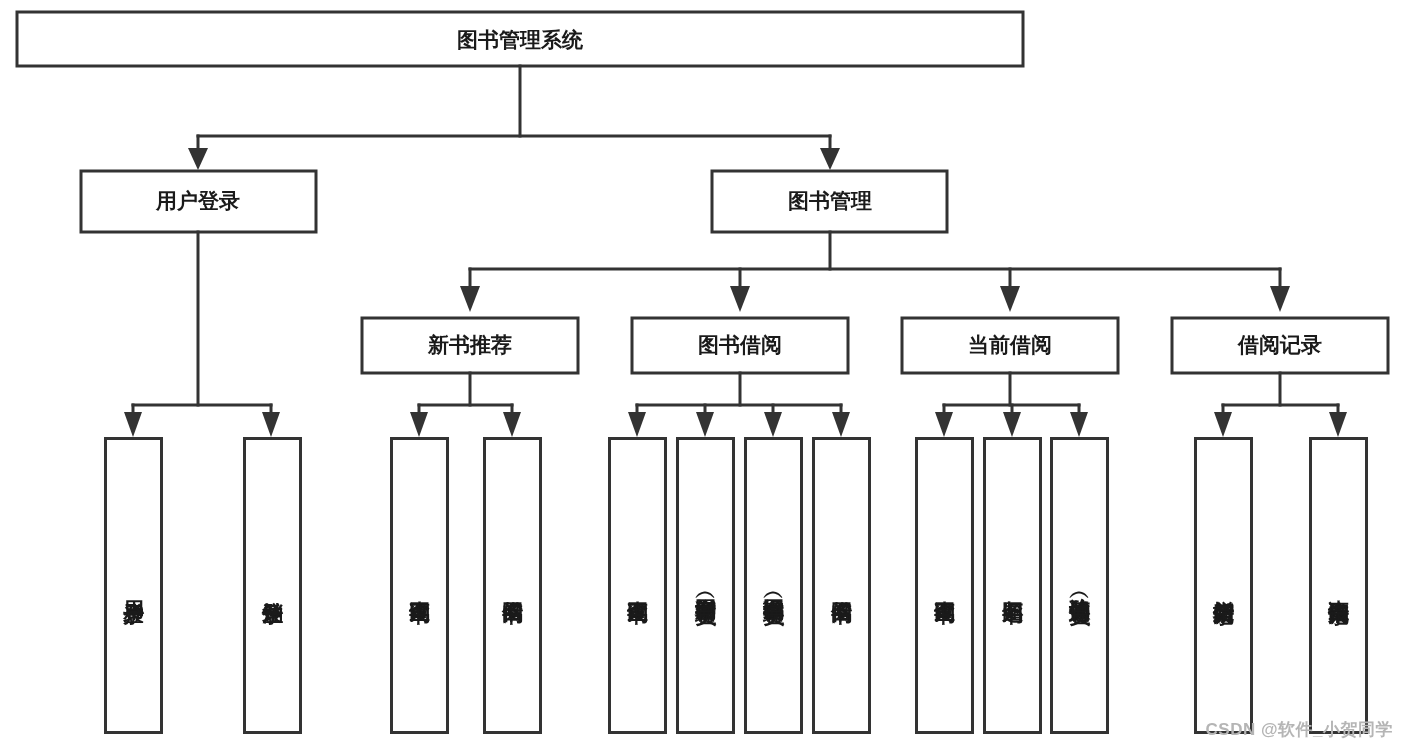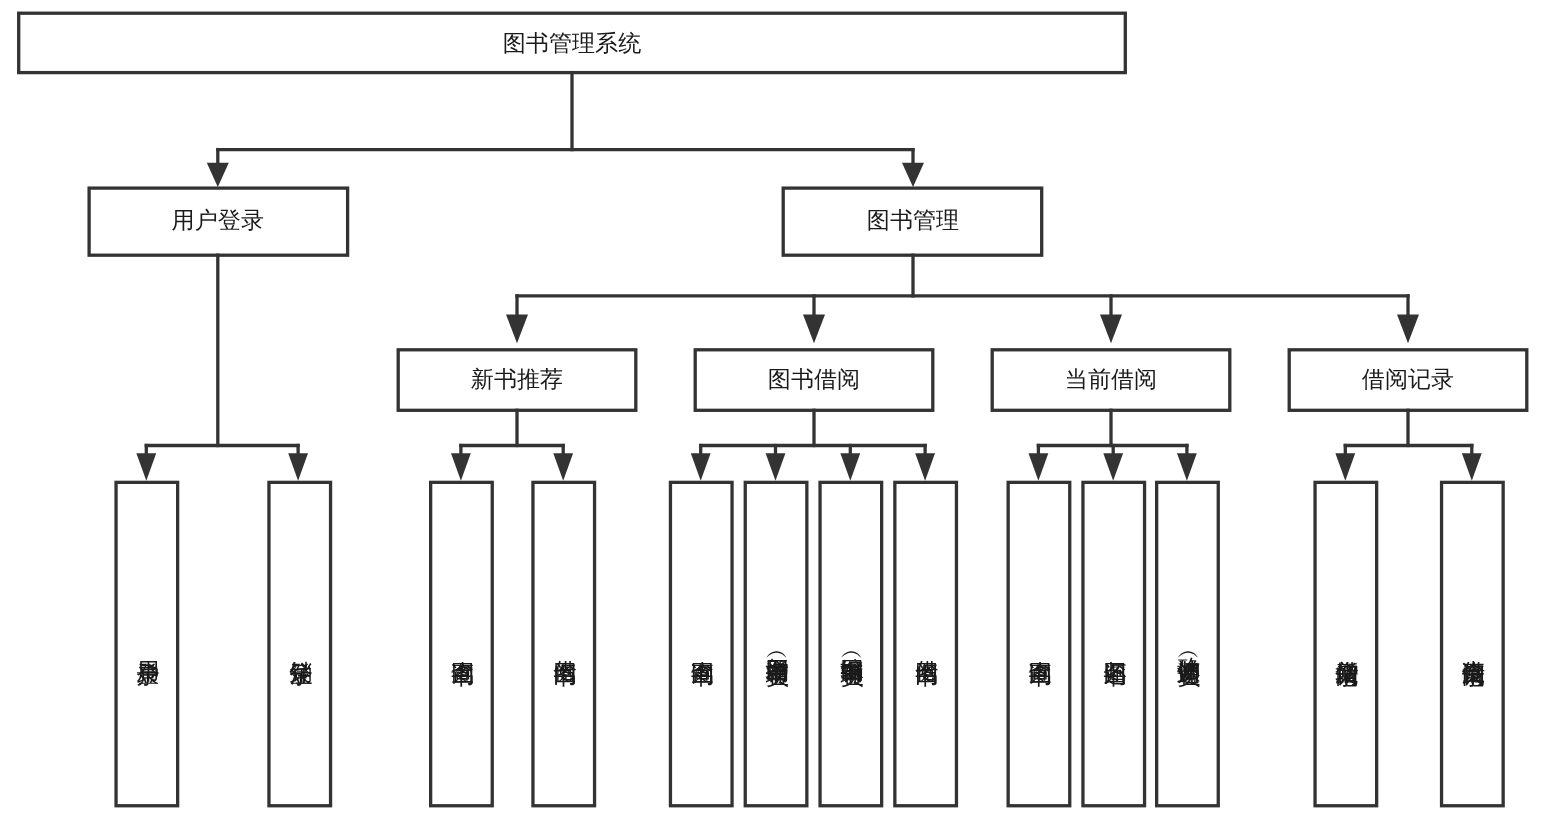--- a/index.html
+++ b/index.html
@@ -11,20 +11,21 @@
     width: 1405px;
     height: 747px;
     font-family: "Liberation Sans", "DejaVu Sans", sans-serif;
     overflow: hidden;
     position: relative;
   }
   #diagram-root {
     position: relative;
     width: 1405px;
     height: 747px;
+    font-weight: bold;
   }
   svg.diagram {
     position: absolute;
     top: 0;
     left: 0;
     width: 1405px;
     height: 747px;
   }
   .node-box {
     fill: #ffffff;
@@ -235,14 +236,15 @@
     <span class="vtext">确认归还（管理员）</span>
   </div>
 
   <div class="vbox" style="left:1194px; top:437px; width:59px; height:297px;">
     <span class="vtext">新增借阅记录</span>
   </div>
   <div class="vbox" style="left:1309px; top:437px; width:59px; height:297px;">
     <span class="vtext">查询借阅记录</span>
   </div>
 
+  <div class="watermark">CSDN @软件_小贺同学</div>
 
 </div>
 
 </body></html>

